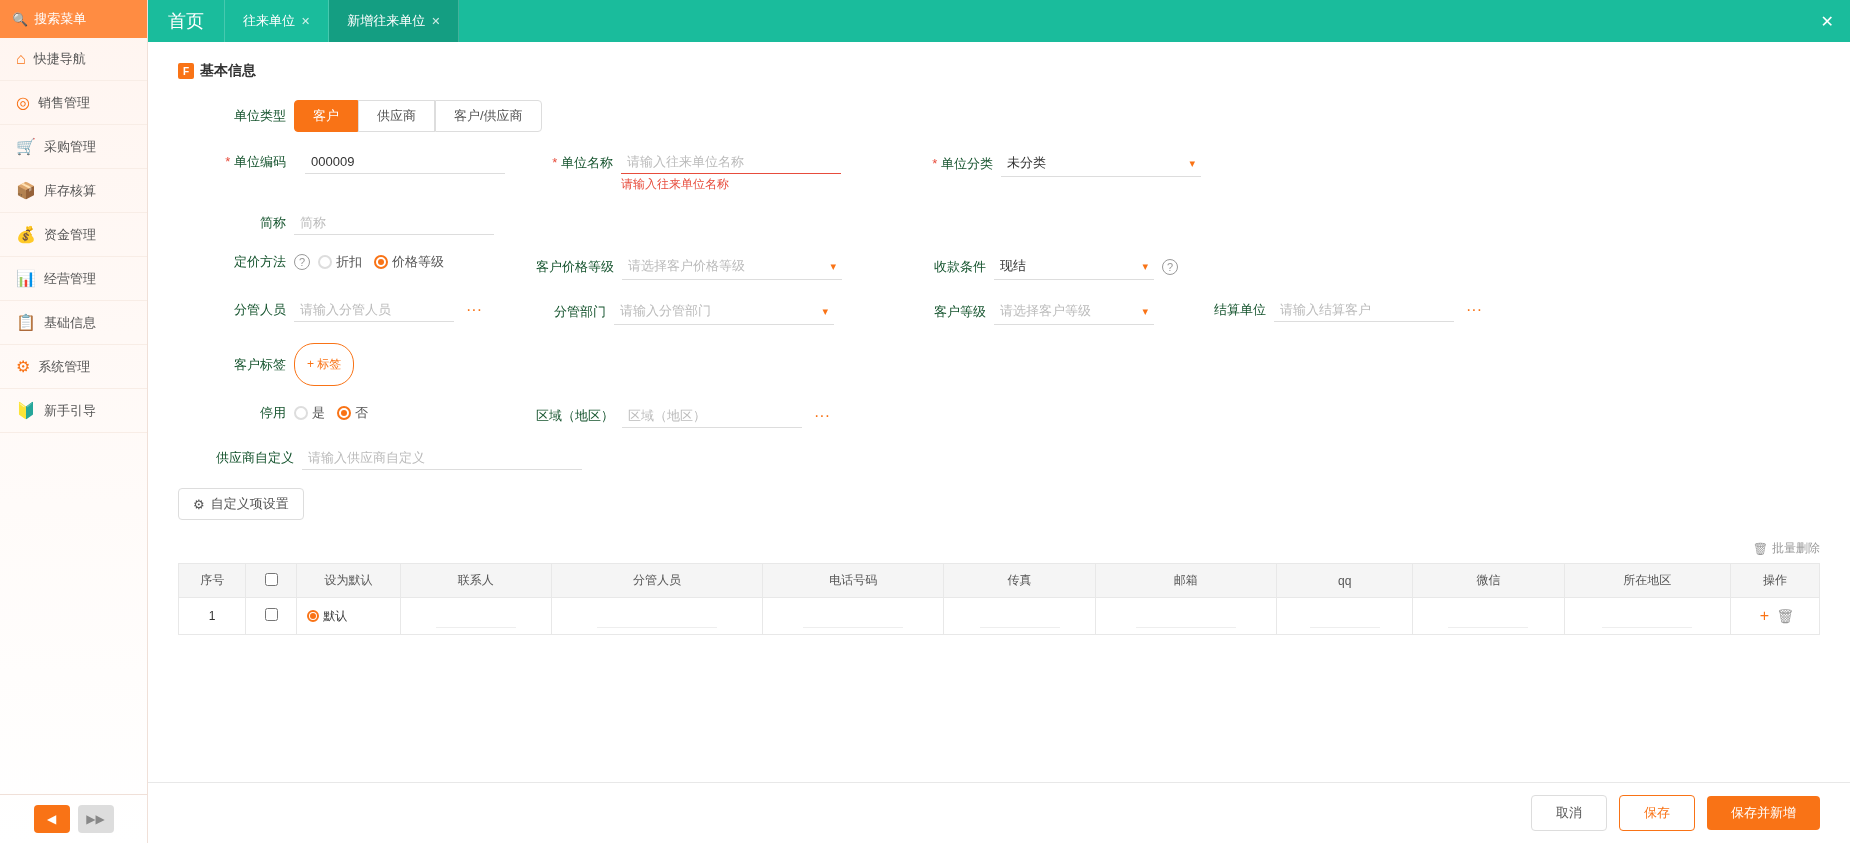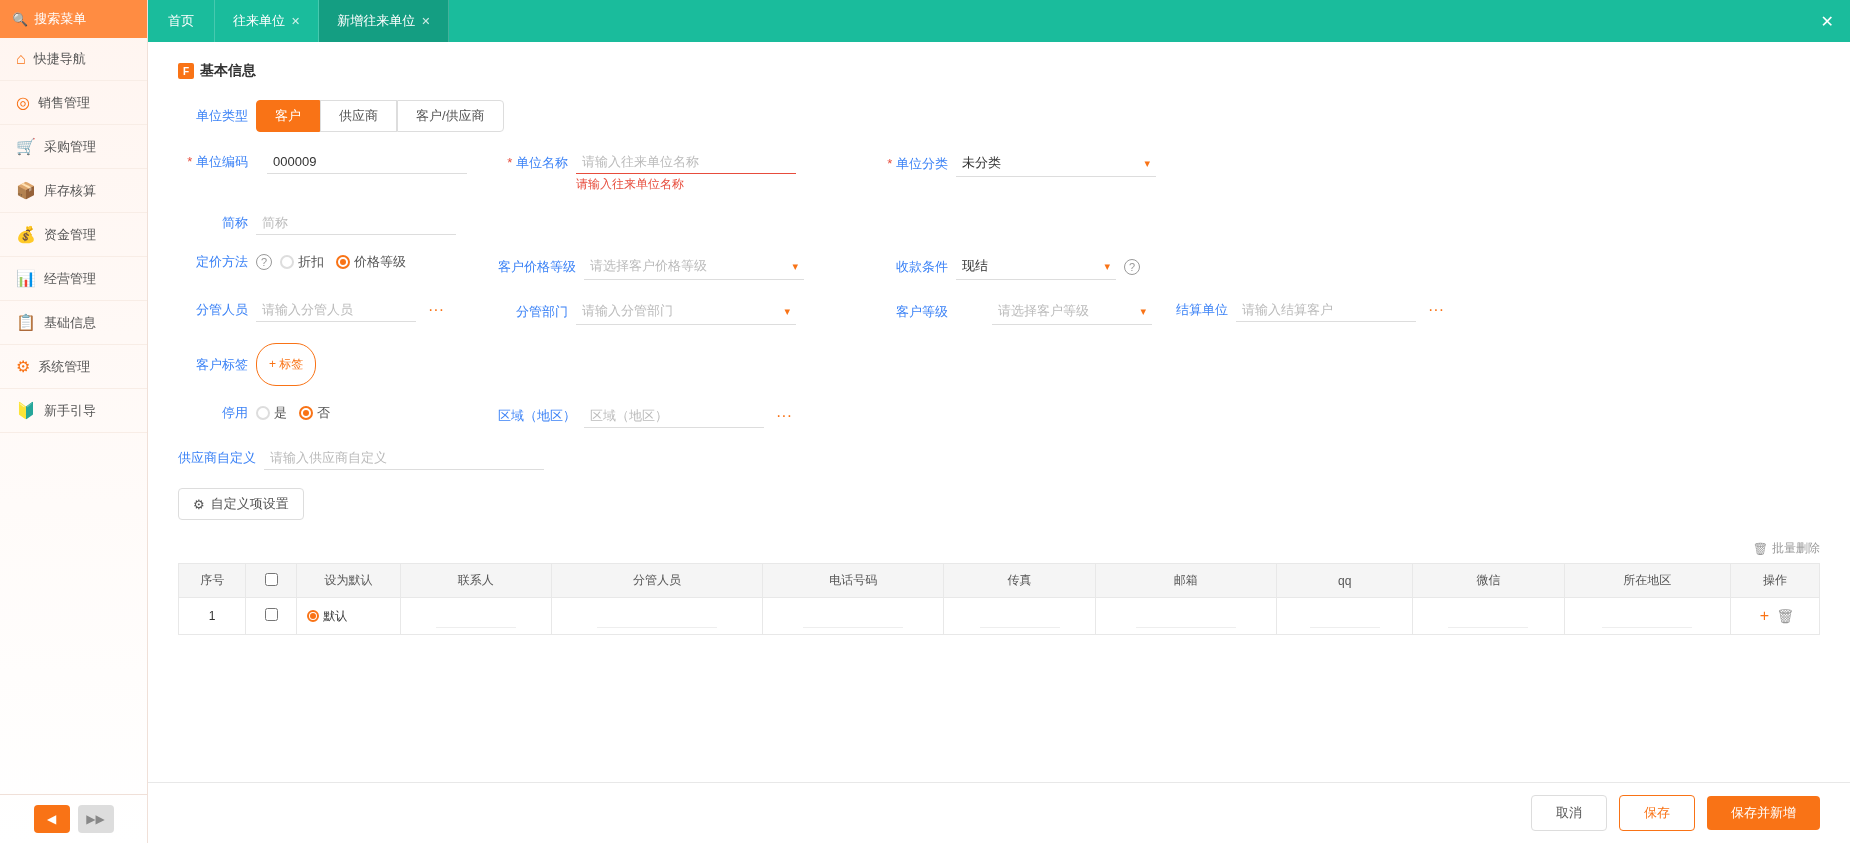--- a/index.html
+++ b/index.html
@@ -81,21 +81,21 @@
       border-right: 1px solid rgba(255,255,255,0.2);
     }
     .tab.active {
       background: #149e82;
     }
     .tab .close-icon { font-size: 11px; opacity: 0.8; }
     .tab-home {
       padding: 0 20px;
       height: 42px;
       display: flex; align-items: center;
-      color: white; font-size: 13px;
+      color: white; font-size: 18px;
       cursor: pointer;
       border-right: 1px solid rgba(255,255,255,0.2);
     }
     .tabs-close-all {
       margin-left: auto;
       padding: 0 16px;
       color: white;
       cursor: pointer;
       font-size: 16px;
     }
@@ -133,25 +133,26 @@
       margin-bottom: 18px;
       gap: 0;
     }
     .form-group {
       display: flex;
       align-items: center;
       gap: 8px;
       flex: 1;
     }
     .form-label {
-      color: #3b82f6;
+      color: #14532d;
       font-size: 13px;
       white-space: nowrap;
       min-width: 70px;
       text-align: right;
+      margin-left: 38px;
     }
     .form-label.required::before {
       content: '* ';
       color: #e74c3c;
     }
     .form-input {
       border: none;
       border-bottom: 1px solid #ddd;
       padding: 4px 6px;
       font-size: 13px;
@@ -525,21 +526,21 @@
       <div class="form-group" style="flex: 0 0 380px;">
         <span class="form-label">分管部门</span>
         <div class="form-select" style="width:220px;">
           <span class="form-select-text">请输入分管部门</span>
           <span class="chevron">▾</span>
         </div>
       </div>
 
       <div class="form-group" style="flex: 0 0 280px;">
         <span class="form-label">客户等级</span>
-        <div class="form-select" style="width:160px;margin-left:36px;">
+        <div class="form-select" style="width:160px;">
           <span class="form-select-text">请选择客户等级</span>
           <span class="chevron">▾</span>
         </div>
       </div>
 
       <div class="form-group" style="flex: 1;">
         <span class="form-label">结算单位</span>
         <input class="form-input" style="width: 180px;" placeholder="请输入结算客户">
         <span class="more-btn">···</span>
       </div>

